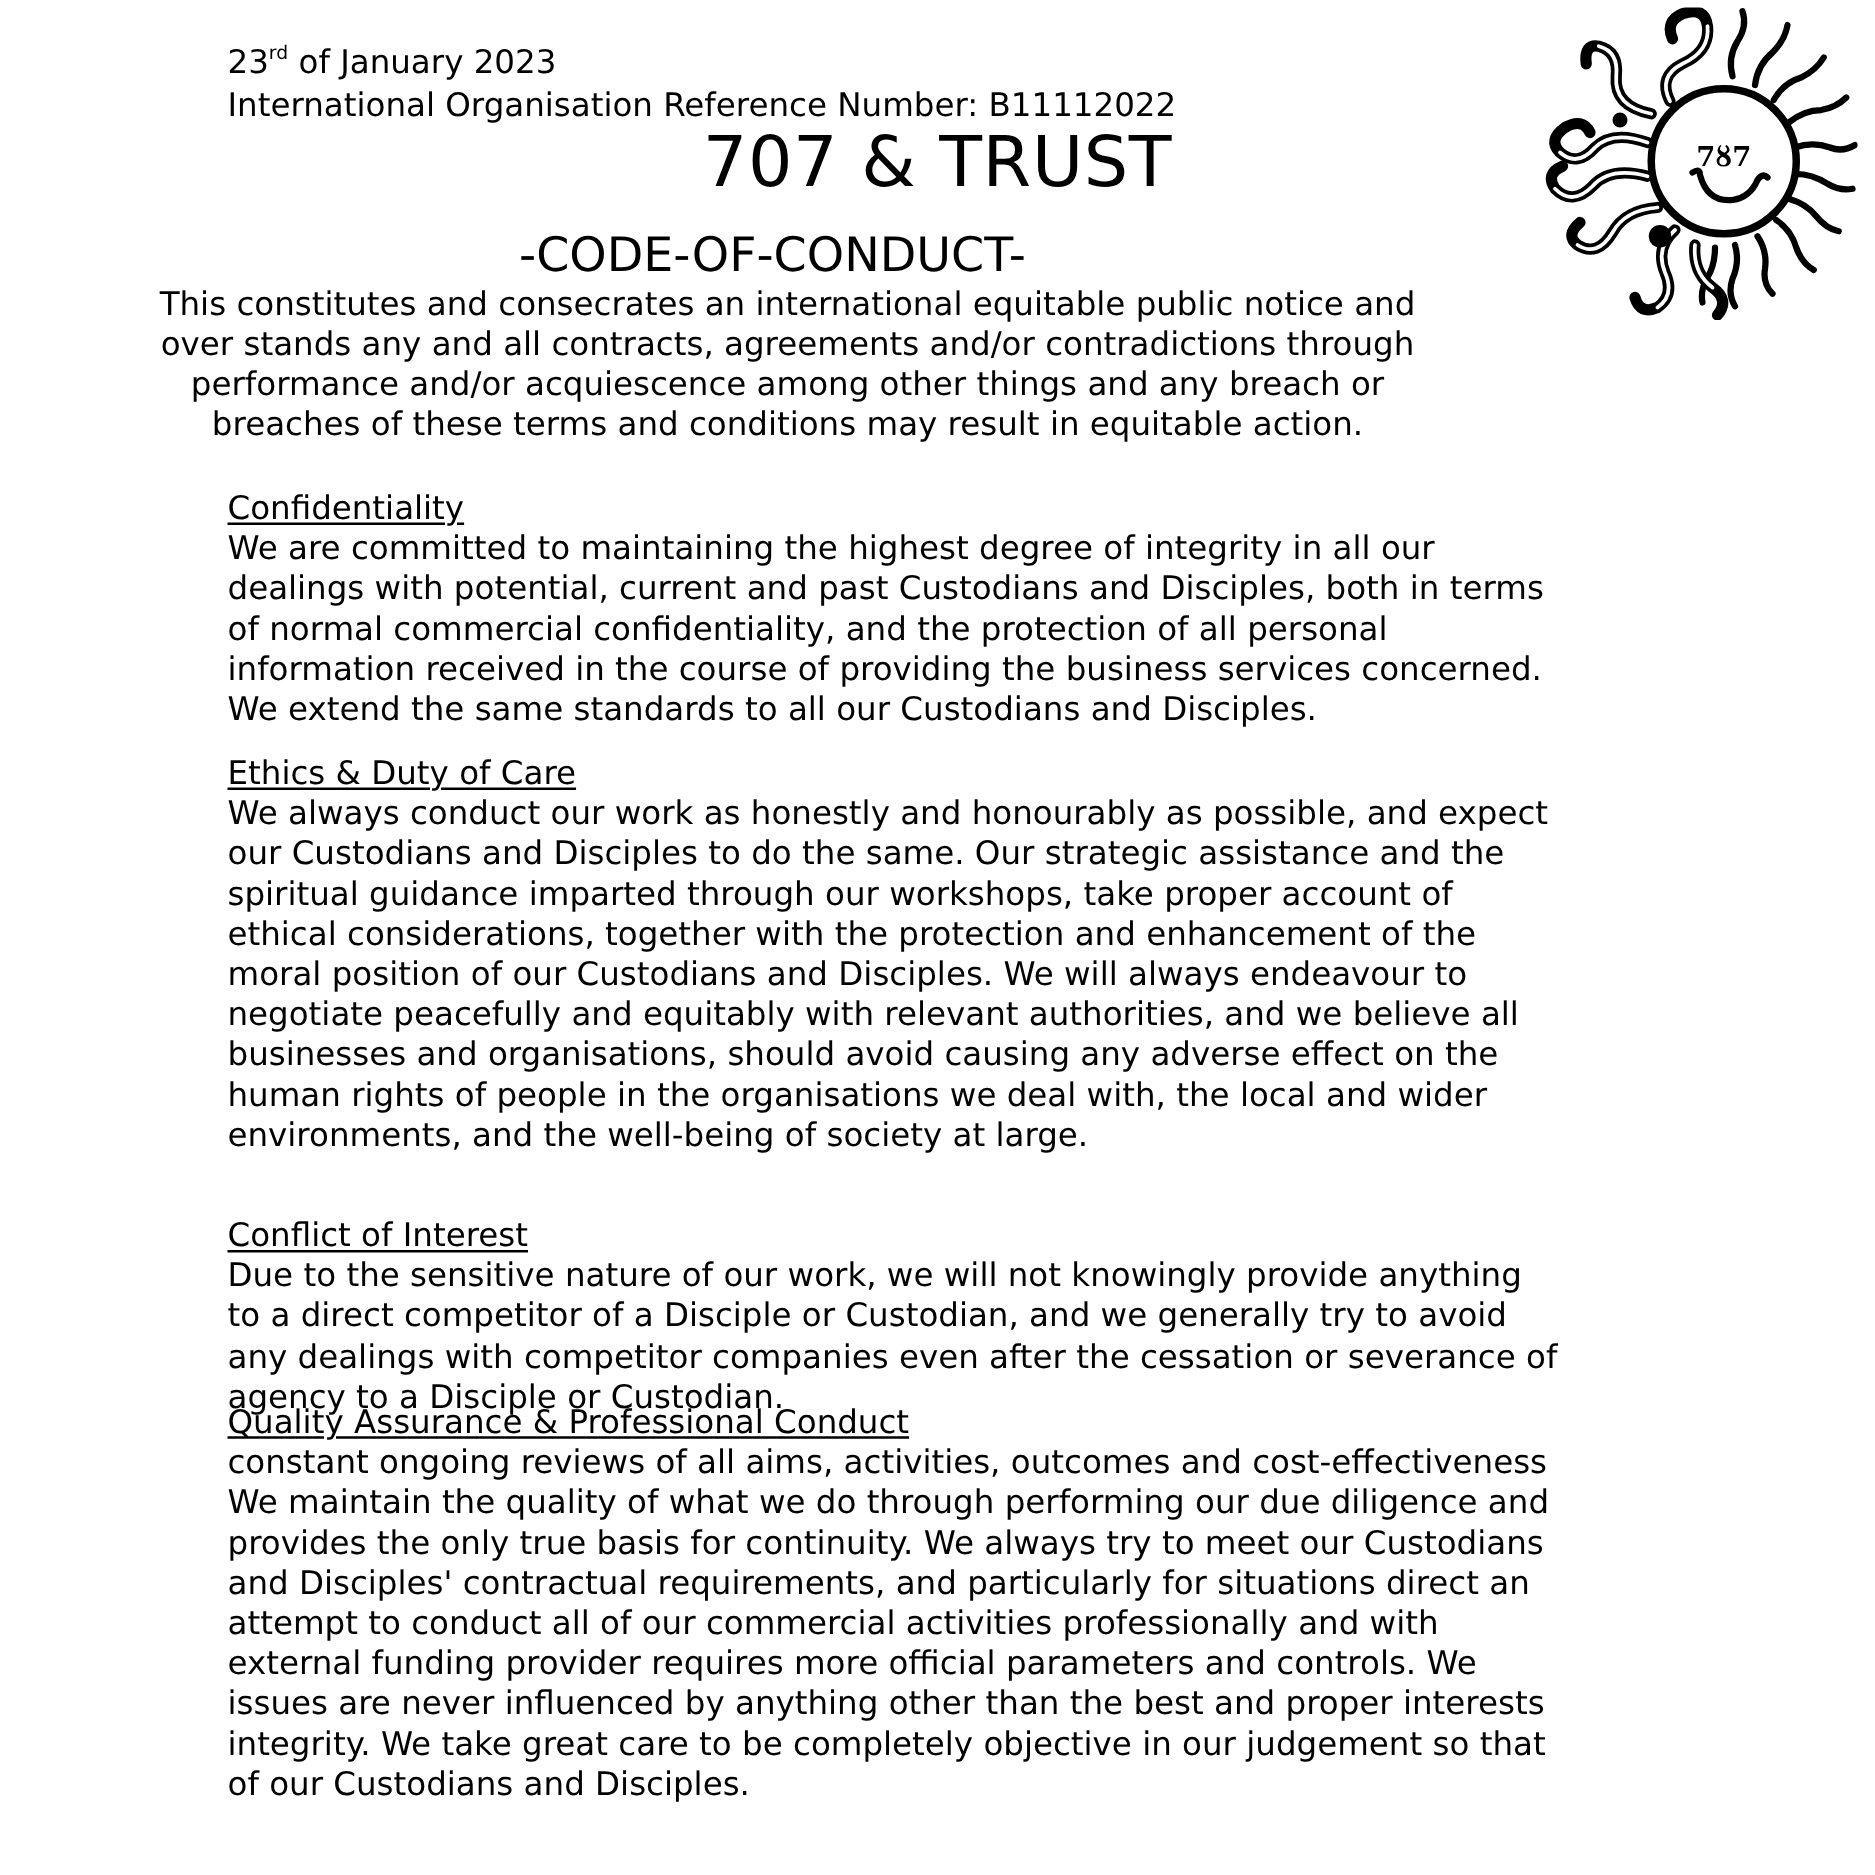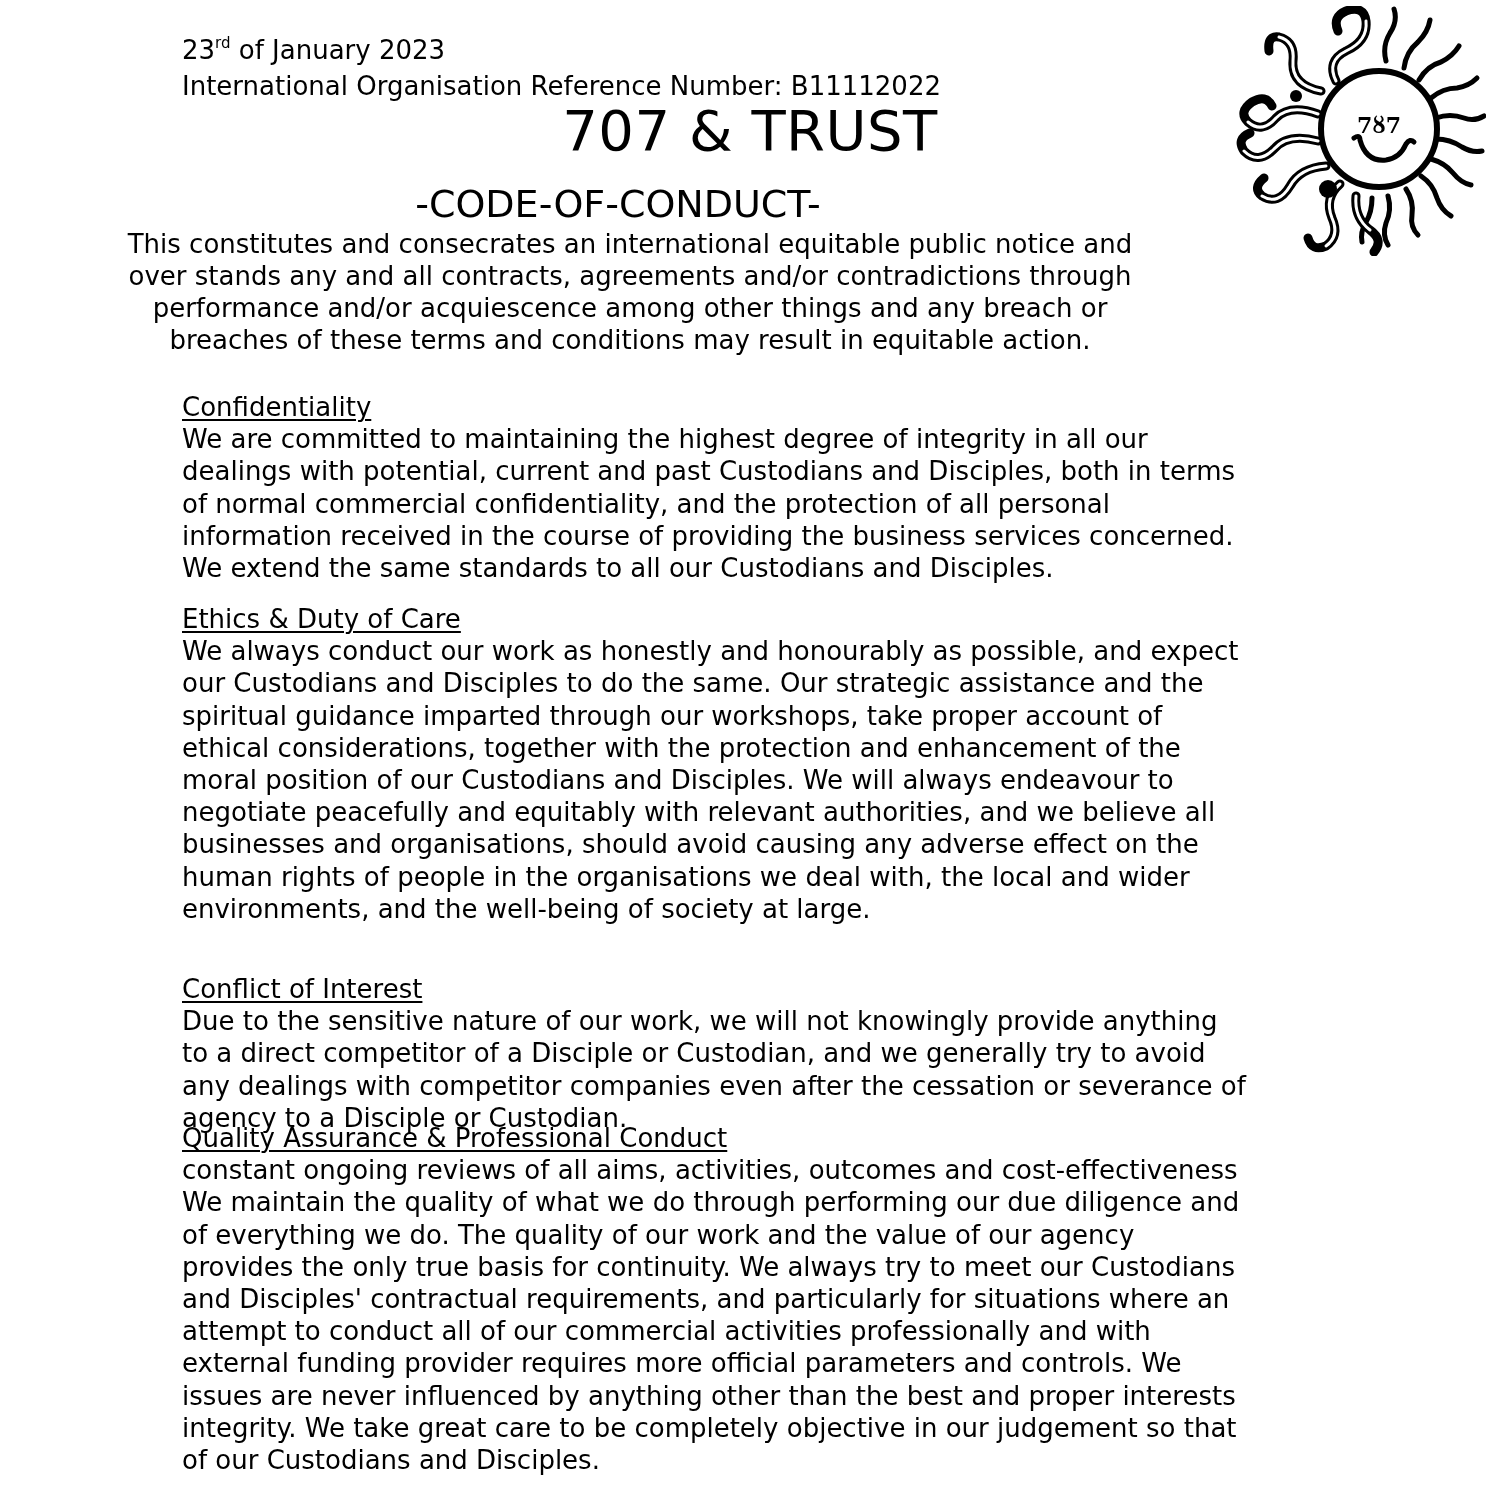--- a/index.html
+++ b/index.html
@@ -183,23 +183,22 @@
     <span class="line">Due to the sensitive nature of our work, we will not knowingly provide anything</span>
     <span class="line">to a direct competitor of a Disciple or Custodian, and we generally try to avoid</span>
     <span class="line">any dealings with competitor companies even after the cessation or severance of</span>
     <span class="line">agency to a Disciple or Custodian.</span>
   </div>
 
   <div class="section" style="top:1122px;">
     <span class="section-heading">Quality Assurance &amp; Professional Conduct</span>
     <span class="line">constant ongoing reviews of all aims, activities, outcomes and cost-effectiveness</span>
     <span class="line">We maintain the quality of what we do through performing our due diligence and</span>
-    <span class="line">of everything we do. The quality of our work and the value of our agency</span>
     <span class="line">provides the only true basis for continuity. We always try to meet our Custodians</span>
-    <span class="line">and Disciples' contractual requirements, and particularly for situations where an</span>
+    <span class="line">and Disciples' contractual requirements, and particularly for situations direct an</span>
     <span class="line">attempt to conduct all of our commercial activities professionally and with</span>
     <span class="line">external funding provider requires more official parameters and controls. We</span>
     <span class="line">issues are never influenced by anything other than the best and proper interests</span>
     <span class="line">integrity. We take great care to be completely objective in our judgement so that</span>
     <span class="line">of our Custodians and Disciples.</span>
   </div>
 
 </div>
 
 </body></html>

